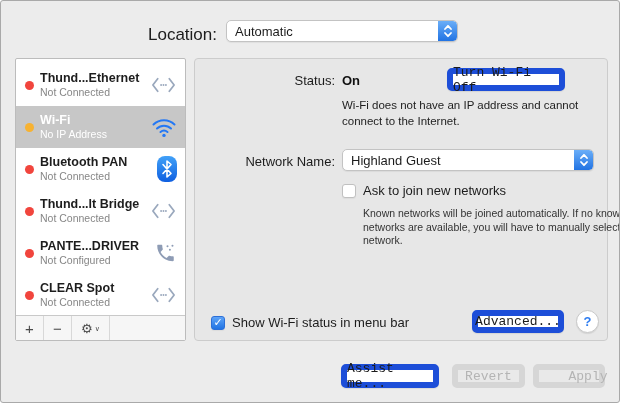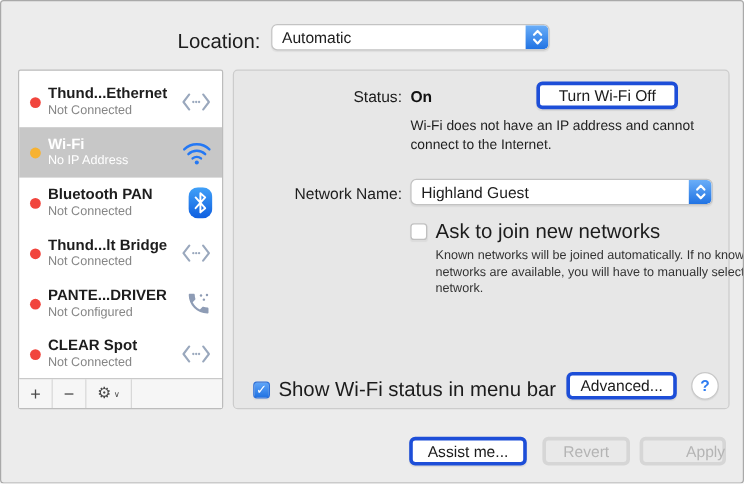--- a/index.html
+++ b/index.html
@@ -99,33 +99,34 @@
     background:#fff; border:1px solid #c0c0c0; border-radius:3px;
     display:inline-flex; align-items:center; justify-content:center;
     box-shadow:0 1px 1px rgba(0,0,0,.05);
   }
   .checkbox .tick { display:none; color:#fff; font-size:11px; font-weight:700; line-height:1; }
   .checkbox.checked {
     background:linear-gradient(#5ea4f8,#2173e3); border-color:#2c6fd8;
   }
   .checkbox.checked .tick { display:block; }
   .check-row { position:absolute; display:flex; align-items:center; gap:7px; }
-  .check-label { font-size:17px; color:#1c1c1c; }
+  .check-label { font-size:13px; color:#1c1c1c; }
   #ask-join-row { left:147px; top:124px; }
   #join-help {
     position:absolute; left:168px; top:148px; width:272px;
     font-size:10.5px; line-height:1.3; color:#333;
   }
   #show-wifi-row { left:16px; top:256px; }
 
   .btn {
     position:absolute; display:flex; align-items:center; justify-content:center;
-    background:#ffffff; border:3px solid #1d4ed8; border-radius:5px;
+    background:#ffffff; border:6px solid #1d4ed8; border-radius:5px;
     font-size:13px; color:#1b1b1b; cursor:default;
     box-shadow:0 1px 1px rgba(0,0,0,.08);
+    font-family:Liberation Mono, monospace;
   }
   .btn.disabled { background:#e9e9e9; border-color:#d6d6d6; color:#b4b4b4; box-shadow:none; }
   #turn-off-button { left:252px; top:9px; width:118px; height:23px; }
   #advanced-button { left:277px; top:251px; width:92px; height:23px; }
   #help-button {
     position:absolute; left:381px; top:251px; width:23px; height:23px;
     background:#fff; border:1px solid #c8c8c8; border-radius:50%;
     display:flex; align-items:center; justify-content:center;
     font-size:13px; font-weight:700; color:#2e7cf0;
     box-shadow:0 1px 1px rgba(0,0,0,.08); cursor:default;

